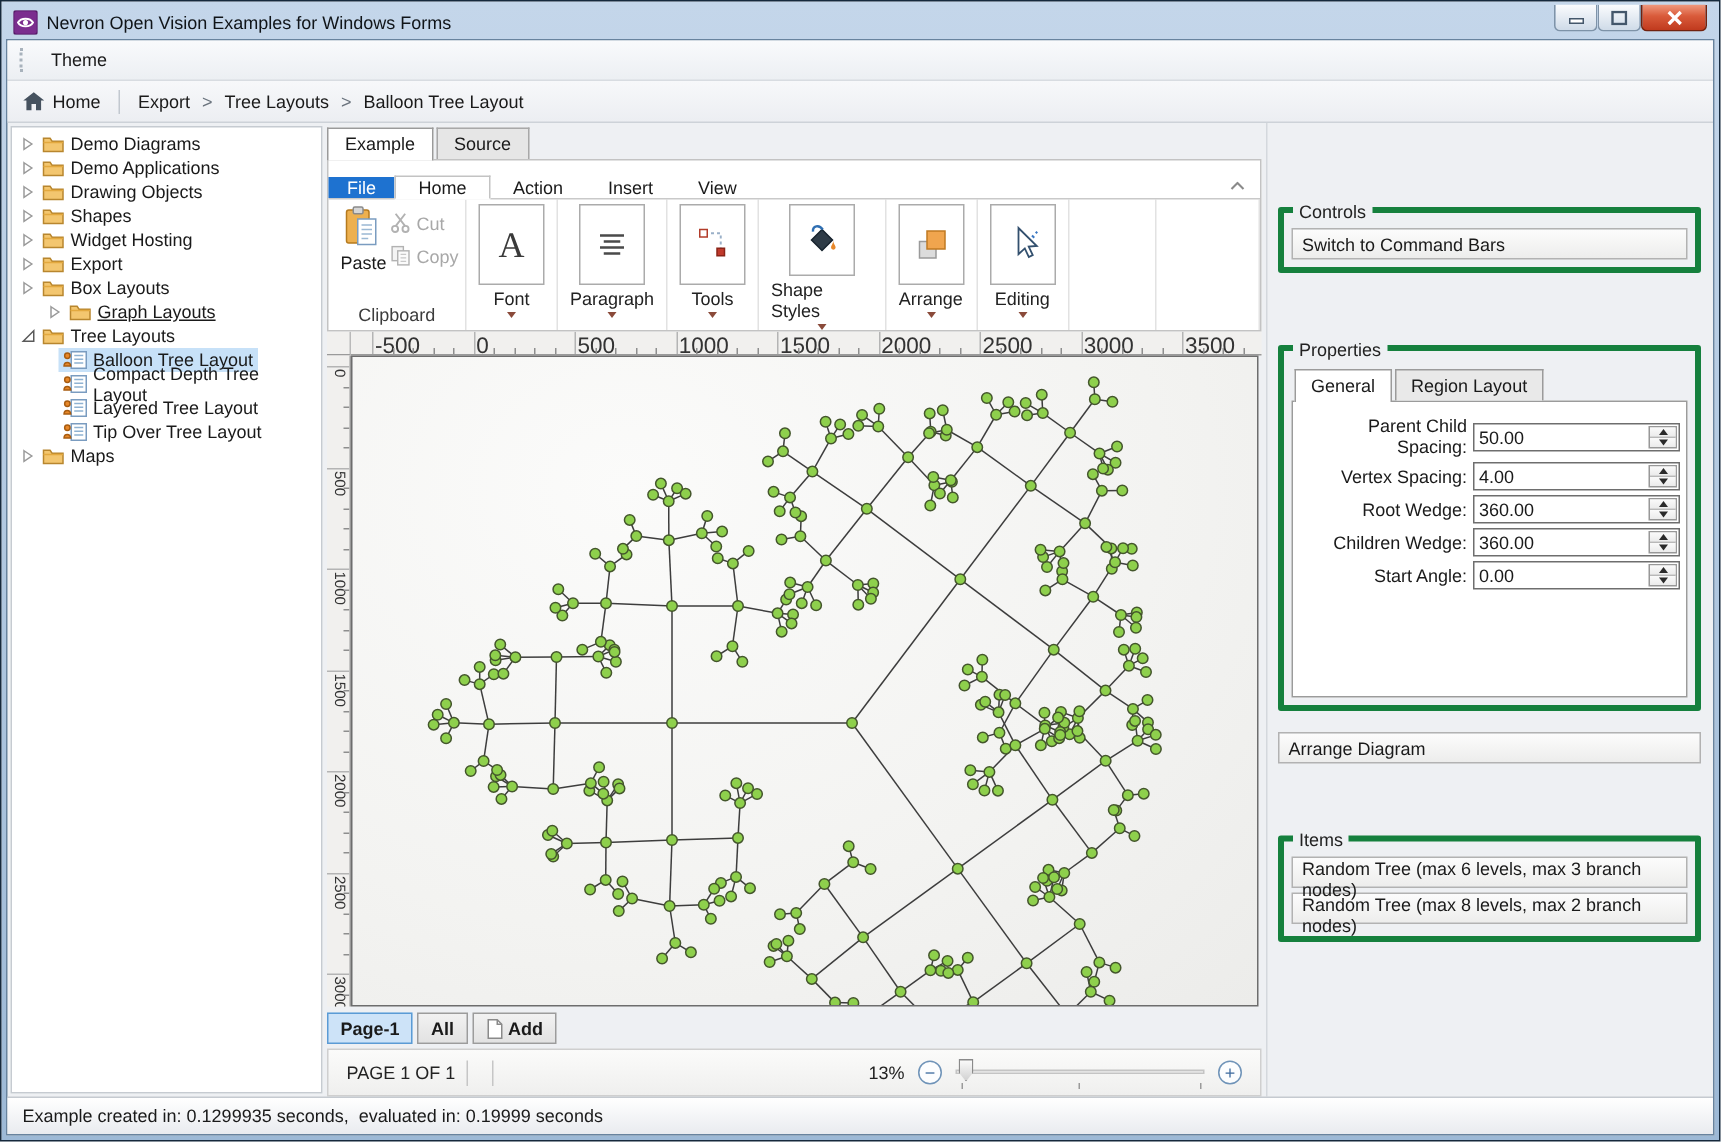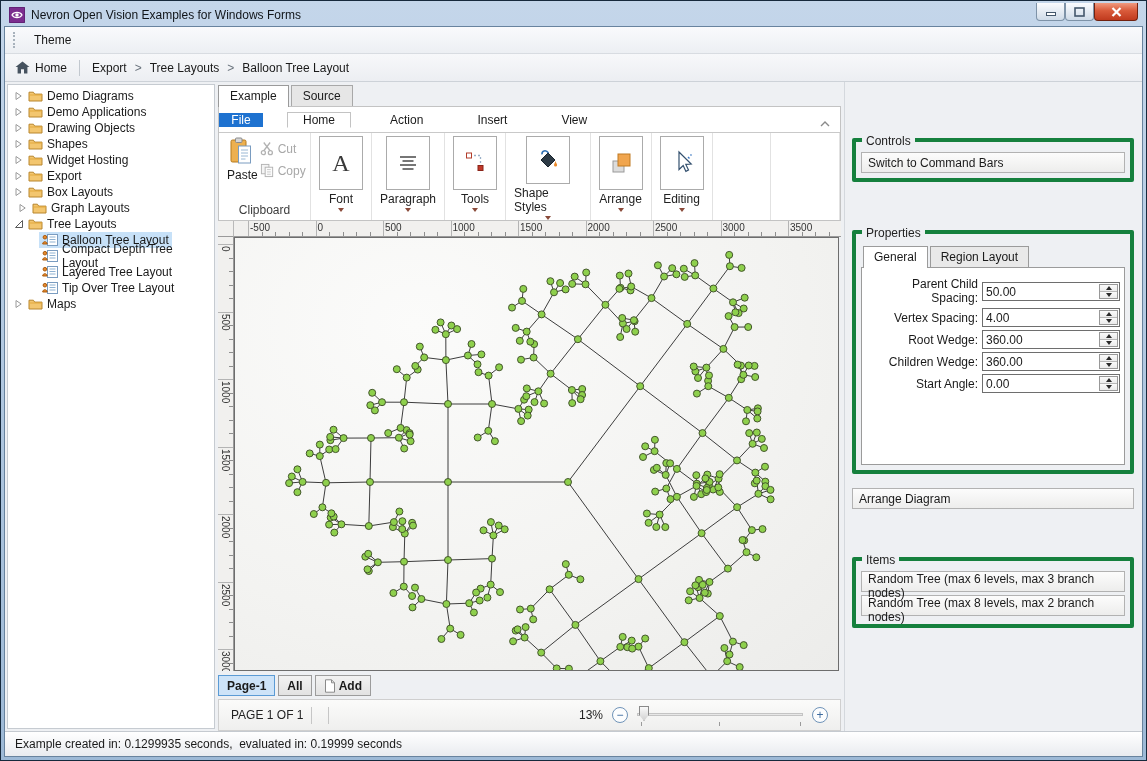--- a/index.html
+++ b/index.html
@@ -35,21 +35,21 @@
   .rowinner { display:inline-flex; align-items:center; gap:4px; padding:0 3px; height:16px; }
   .rowinner.selected { background:#c7e1f8; }
   .tree-icon { display:inline-flex; flex:none; }
   
   .center { flex:1; display:flex; flex-direction:column; margin:2px 3px 0 3px; min-width:0; }
   .doctabs { height:22px; display:flex; align-items:flex-end; }
   .dtab { padding:3px 11px 3px; border:1px solid #a8a8a8; background:#e6e6e6; margin-right:2px;
     border-bottom:none; position:relative; }
   .dtab.active { background:#fff; z-index:3; margin-bottom:-1px; padding-bottom:4px; border-color:#9a9a9a; }
   .ribbon { background:#fff; border:1px solid #c3c3c3; z-index:2; }
-  .rtabs { height:26px; display:flex; align-items:center; position:relative; border-bottom:1px solid #c9c9c9;gap:24px; }
+  .rtabs { height:26px; display:flex; align-items:flex-end; position:relative; border-bottom:1px solid #c9c9c9; }
   .ftab { width:44px; background:#1e72d0; color:#fff; display:flex; align-items:center; justify-content:center; }
   .rtab { padding:0 15px; display:flex; align-items:center; color:#1a1a1a; position:relative; }
   .rtab.active { background:#fff; border:1px solid #c3c3c3; border-bottom:1px solid #fff; margin-bottom:-1px; }
   .rchevron { position:absolute; right:10px; top:9px; }
   .rbody { height:87px; display:flex; }
   .rgroup { border-right:1px solid #e2e2e2; display:flex; flex-direction:column; align-items:center; padding:0 8px; }
   .bigbtn { width:44px; height:54px; border:1px solid #ababab; background:#fff; margin-top:3px;
     display:flex; align-items:center; justify-content:center; }
   .rglabel { margin-top:2px; color:#222; }
   .dda { width:0; height:0; border-left:3.5px solid transparent; border-right:3.5px solid transparent;
@@ -59,21 +59,21 @@
   .pastecol { display:flex; flex-direction:column; align-items:center; padding:3px 2px 0 4px; }
   .ccol { display:flex; flex-direction:column; padding-top:8px; gap:7px; }
   .cc-item { display:flex; align-items:center; gap:3px; color:#a8a8a8; }
   .cliplabel { text-align:center; color:#3c3c3c; padding-bottom:3px; }
   
   .rulerrow { height:16px; display:flex; }
   .corner { width:16px; height:16px; background:#f1f0ee; border-right:1px solid #b9b9b9; border-bottom:1px solid #9a9a9a; }
   .hruler { flex:1; position:relative; background:#f1f0ee; border-bottom:1px solid #9a9a9a; overflow:hidden; }
   .rtick-major { position:absolute; top:0; bottom:0; width:1px; background:#b4b4b4; }
   .rtick-minor { position:absolute; bottom:0; width:1px; height:4px; background:#8e8e8e; }
-  .rlab { position:absolute; top:1px; font-size:10px; color:#333; }
+  .rlab { position:absolute; top:1px; font-size:15px; color:#333; }
   .canvasrow { flex:1; display:flex; min-height:0; }
   .vruler { width:16px; position:relative; background:#f1f0ee; border-right:1px solid #9a9a9a; overflow:hidden; }
   .vtick-major { position:absolute; left:0; right:0; height:1px; background:#b4b4b4; }
   .vtick-minor { position:absolute; right:0; height:1px; width:4px; background:#8e8e8e; }
   .vlab { position:absolute; left:2px; font-size:10px; color:#333; writing-mode:vertical-rl; }
   .canvas { flex:1; position:relative; border:1px solid #6d6d6d; margin-right:2px;
     background:radial-gradient(ellipse at 30% 20%, #fbfbfa 0%, #f3f3f1 60%, #ececea 100%);
     overflow:hidden; }
   .canvas svg { position:absolute; inset:0; }
   
@@ -273,21 +273,21 @@
             <span class="rowinner">
               <span class="tree-icon">
                 <svg width="15" height="12" viewBox="0 0 15 12">
                   <path d="M1 2.2 h4.4 l1.3 1.9 H14 V11 H1 Z" fill="#f3c66f" stroke="#b8862e"></path>
                   <path d="M1 5 H14" stroke="#e3a93f"></path>
                 </svg>
               </span>
               <span>Box Layouts</span>
             </span>
           </div>
-          <div class="tree-row" style="padding-left: 8px;">
+          <div class="tree-row" style="padding-left: 22px; text-decoration: underline;">
             <span class="tree-arrow">
               <svg width="9" height="10" viewBox="0 0 9 10">
                 <path d="M2 1.5 L7.2 5 L2 8.5 Z" fill="#fff" stroke="#9a9a9a"></path>
               </svg>
             </span>
             <span class="rowinner">
               <span class="tree-icon">
                 <svg width="15" height="12" viewBox="0 0 15 12">
                   <path d="M1 2.2 h4.4 l1.3 1.9 H14 V11 H1 Z" fill="#f3c66f" stroke="#b8862e"></path>
                   <path d="M1 5 H14" stroke="#e3a93f"></path>

